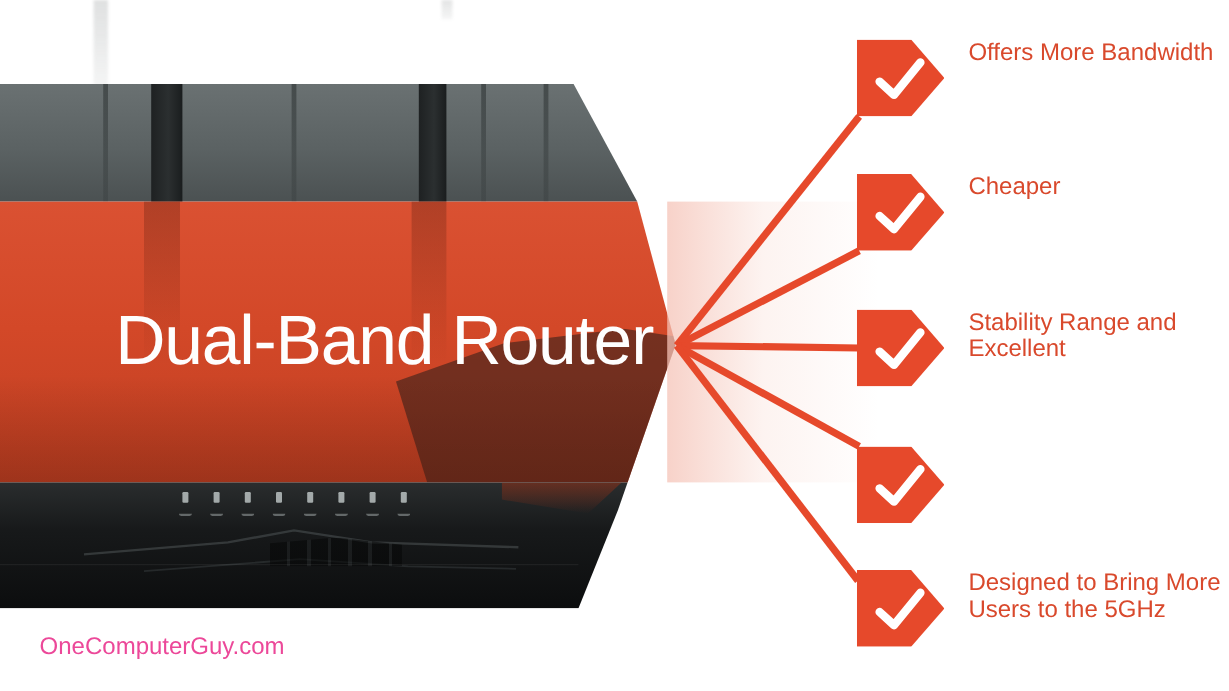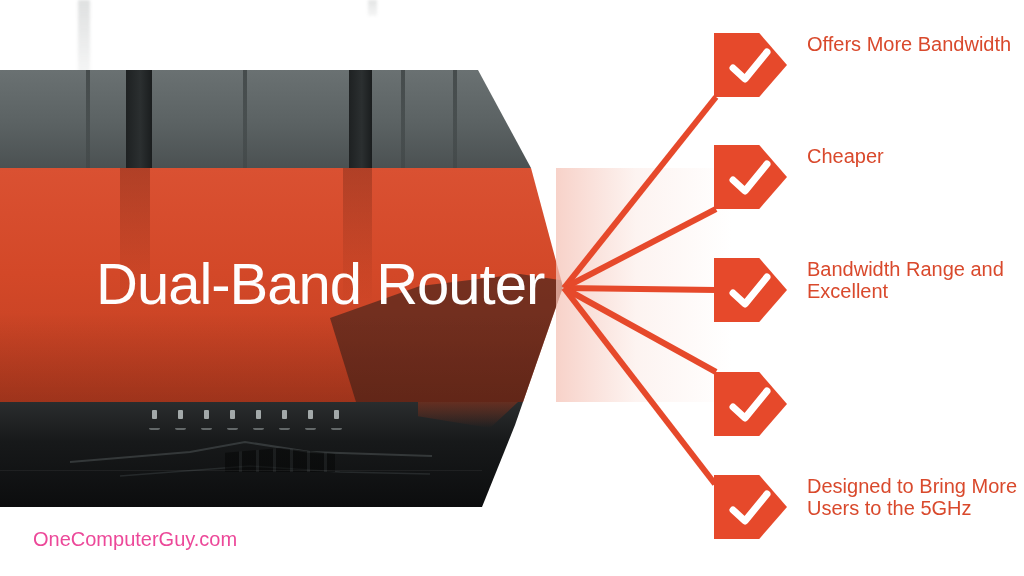--- a/index.html
+++ b/index.html
@@ -228,21 +228,21 @@
       </div>
   </div>
 
   <div class="benefit b3">
     <div class="check-badge">
       <svg width="73" height="64" viewBox="0 0 73 64">
         <path d="M19 35 L31 46 L53 19" fill="none" stroke="#FFFFFF" stroke-width="7" stroke-linecap="round" stroke-linejoin="round"></path>
       </svg>
     </div>
     <div class="benefit-label">
-        <div>Bandwidth Range and</div>
+        <div>Stability Range and</div>
         <div>Excellent</div>
       </div>
   </div>
 
   <div class="benefit b4">
     <div class="check-badge">
       <svg width="73" height="64" viewBox="0 0 73 64">
         <path d="M19 35 L31 46 L53 19" fill="none" stroke="#FFFFFF" stroke-width="7" stroke-linecap="round" stroke-linejoin="round"></path>
       </svg>
     </div>

